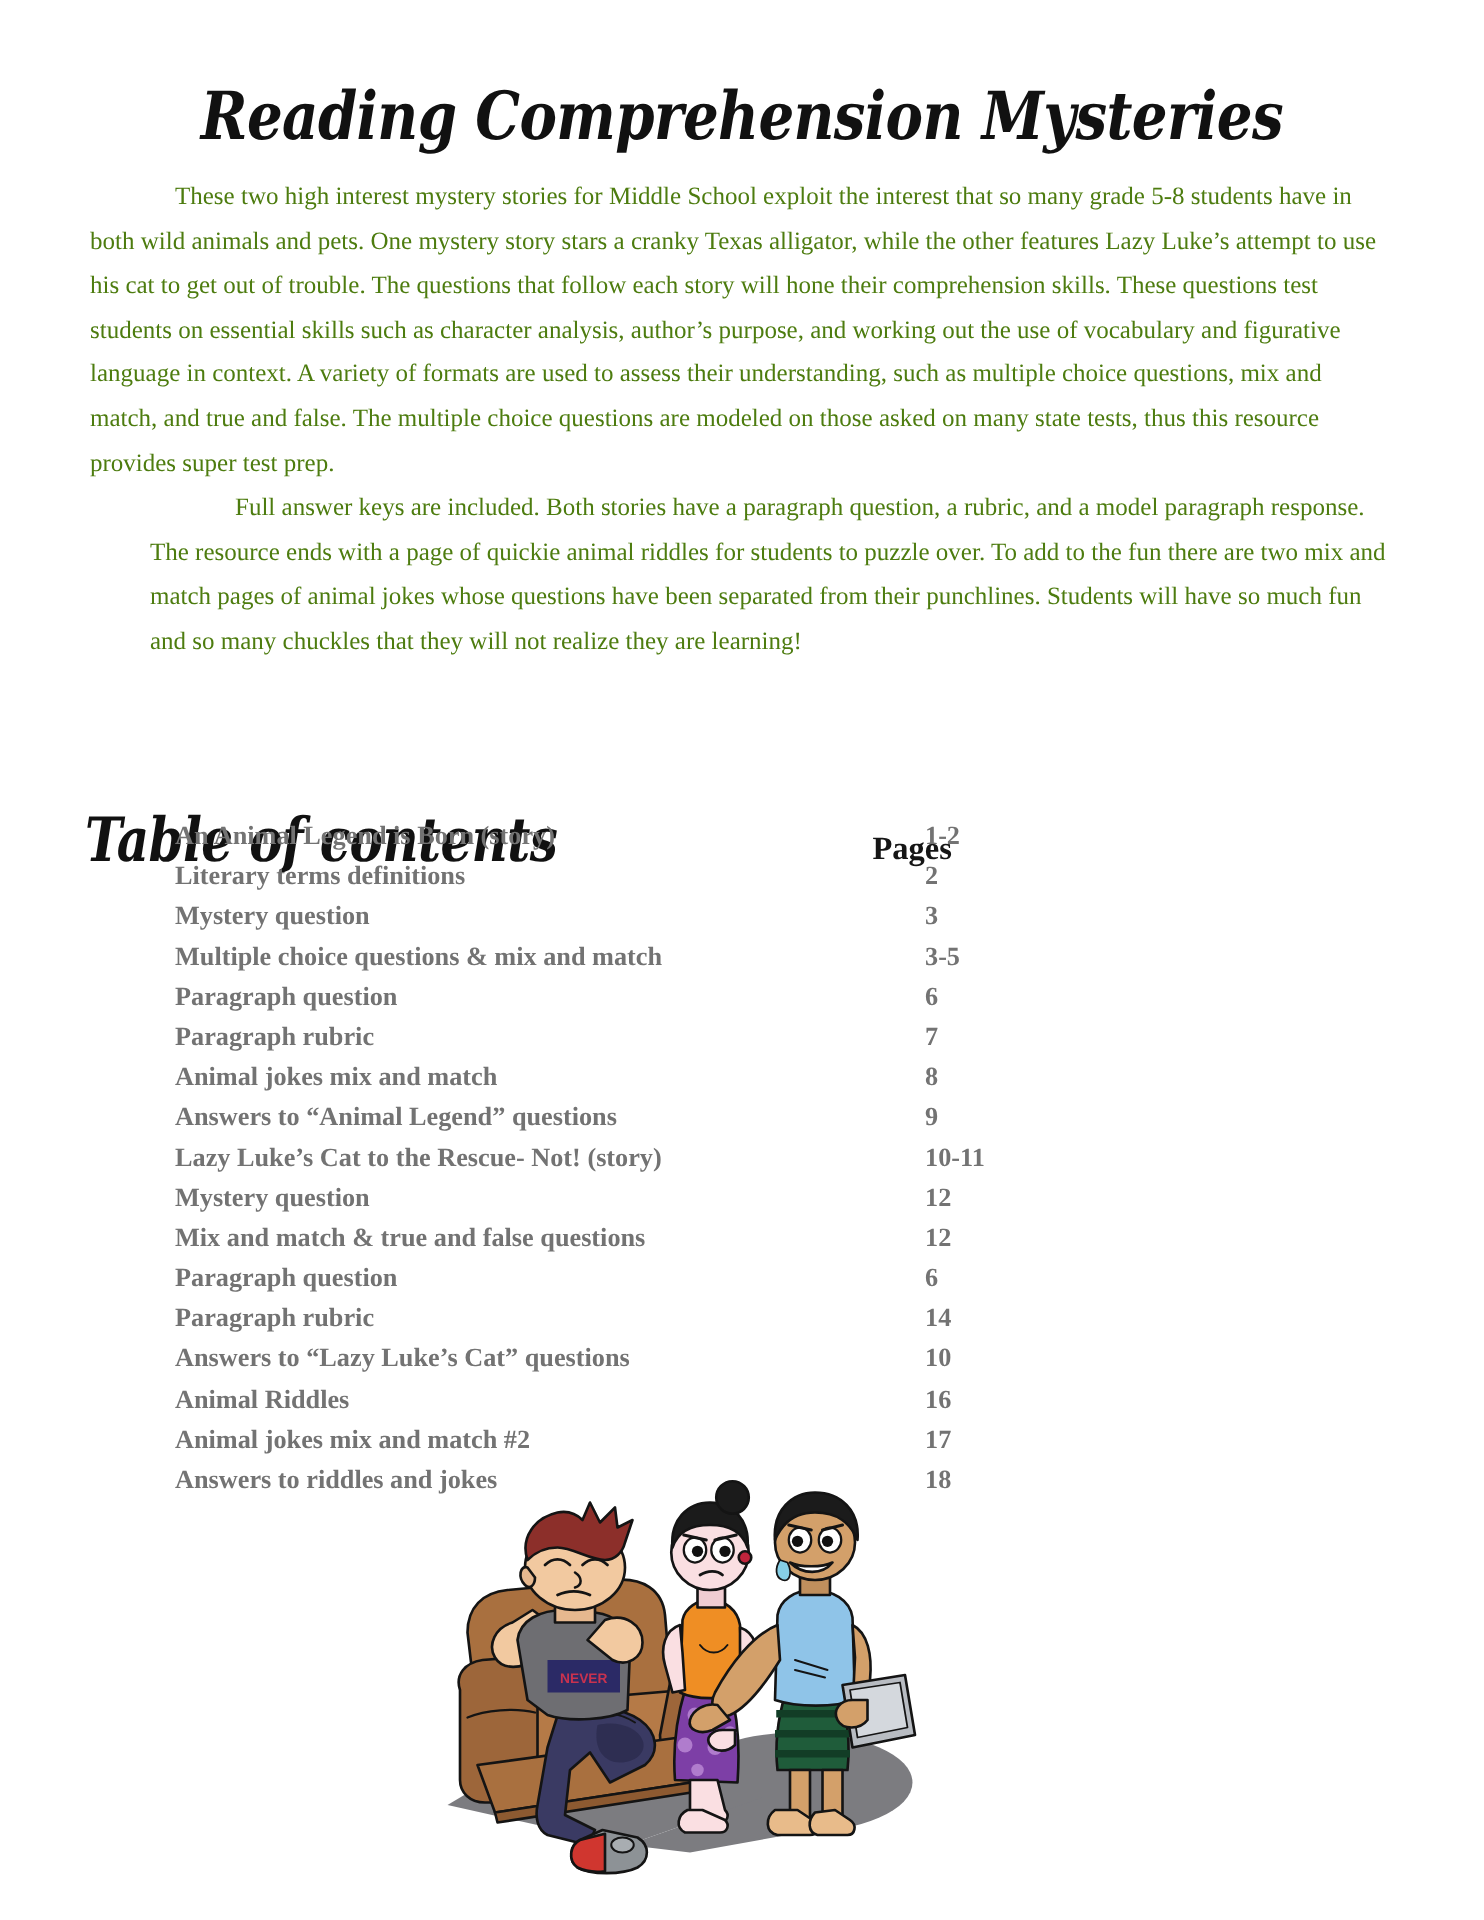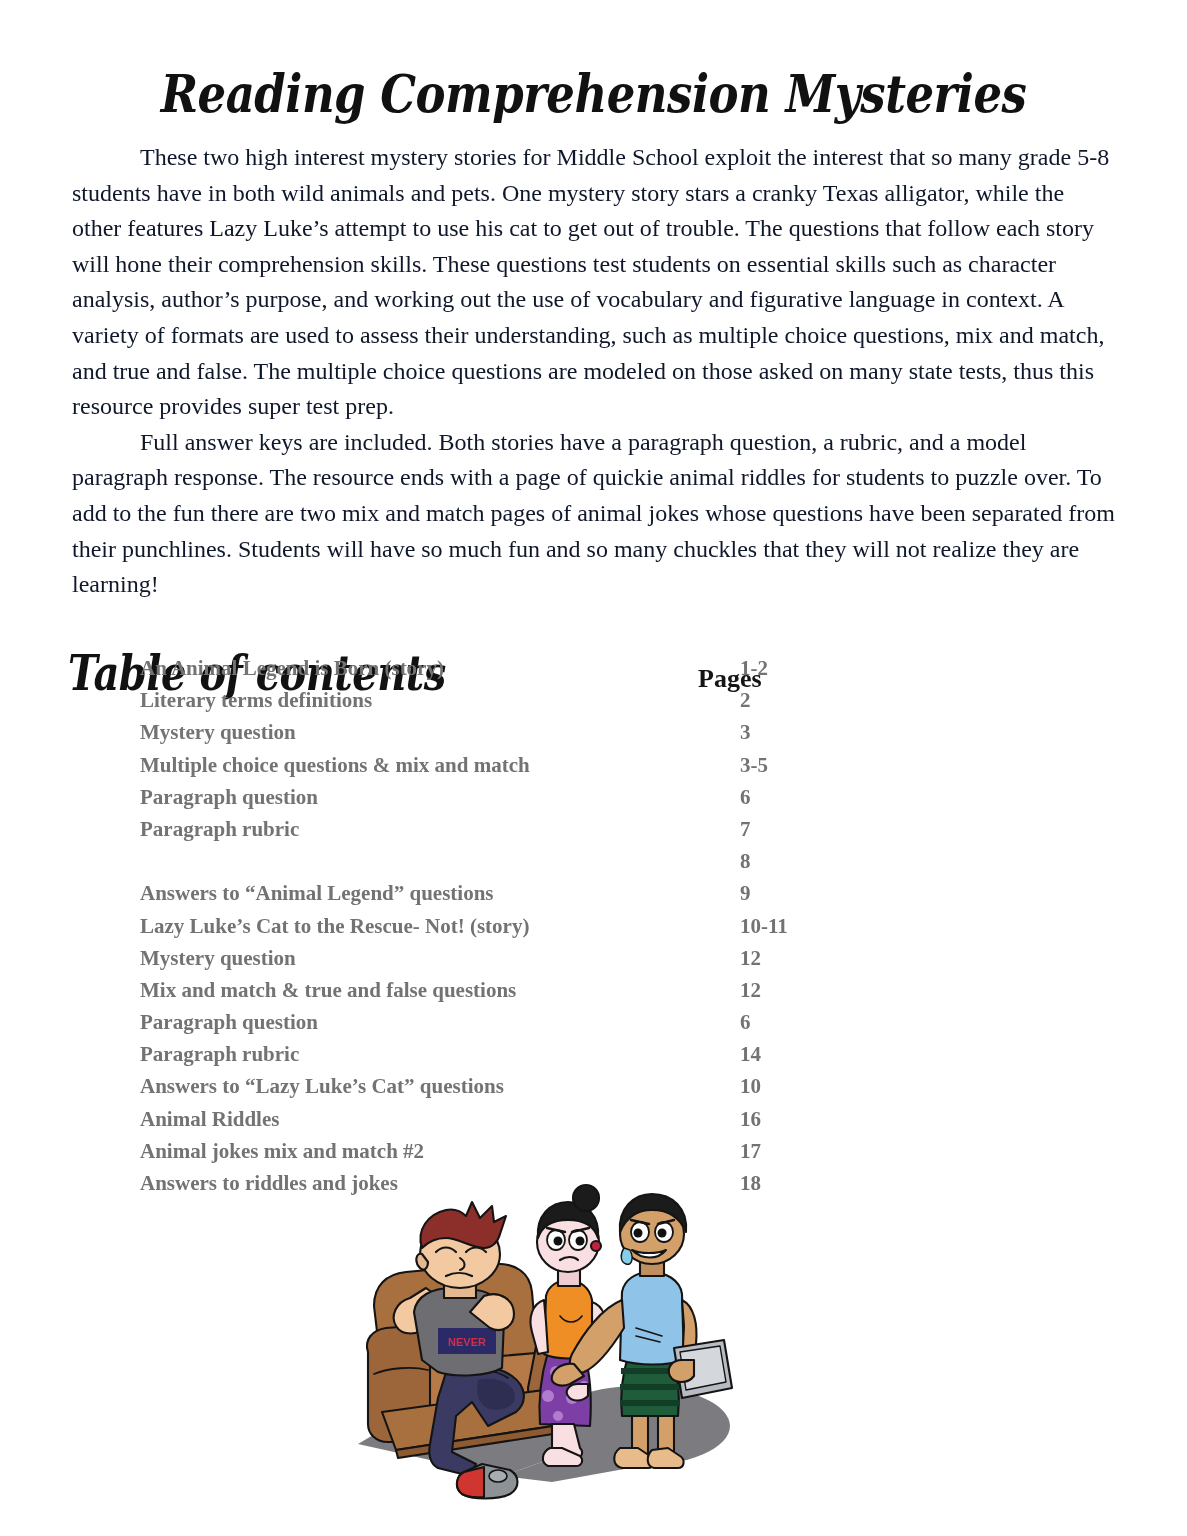--- a/index.html
+++ b/index.html
@@ -36,27 +36,27 @@
 
   
   .intro {
     position: absolute;
     left: 72px;
     top: 140px;
     width: 1043px;
   }
   .intro p {
     margin: 0;
-    font-size: 24px;
+    font-size: 20px;
     line-height: 35.6px;
     text-indent: 68px;
     text-align: left;
-    color: #0f172a;
-  }
-  .intro p + p { margin-top: 0; }
+    color: #4d7c0f;
+  }
+  .intro p + p { margin-top: 0; margin-left: 48px; }
 
   
   .toc-head-row {
     position: absolute;
     left: 68px;
     top: 600px;
     width: 1050px;
     height: 52px;
     margin-top: 44px;
   }
@@ -157,20 +157,21 @@
   </li>
   <li class="toc-row">
     <span class="toc-label">Paragraph question</span>
     <span class="toc-page">6</span>
   </li>
   <li class="toc-row">
     <span class="toc-label">Paragraph rubric</span>
     <span class="toc-page">7</span>
   </li>
   <li class="toc-row">
+    <span class="toc-label">Animal jokes mix and match</span>
     <span class="toc-page">8</span>
   </li>
   <li class="toc-row">
     <span class="toc-label">Answers to “Animal Legend” questions</span>
     <span class="toc-page">9</span>
   </li>
   <li class="toc-row">
     <span class="toc-label">Lazy Luke’s Cat to the Rescue- Not! (story)</span>
     <span class="toc-page">10-11</span>
   </li>

